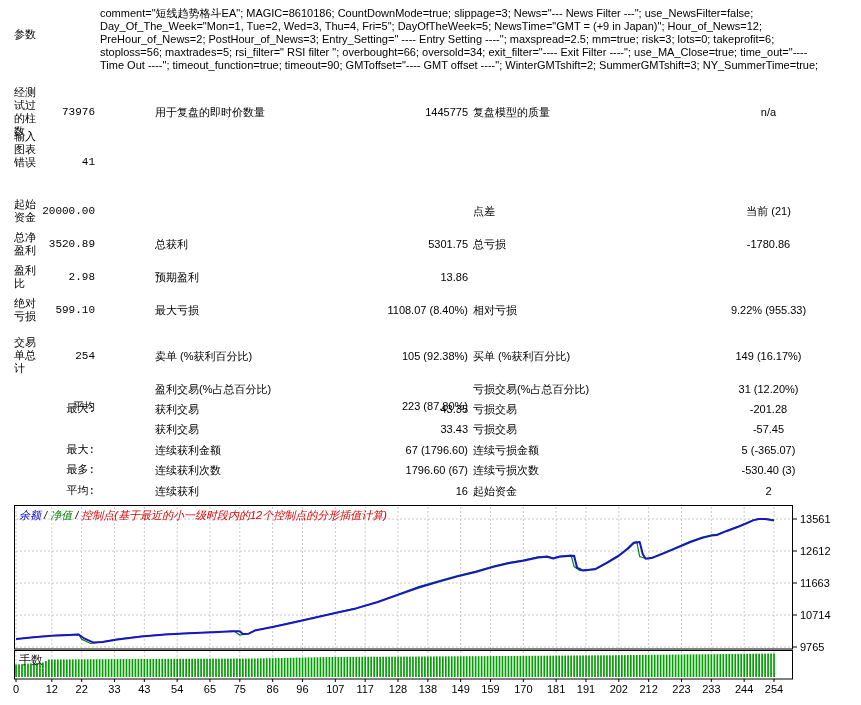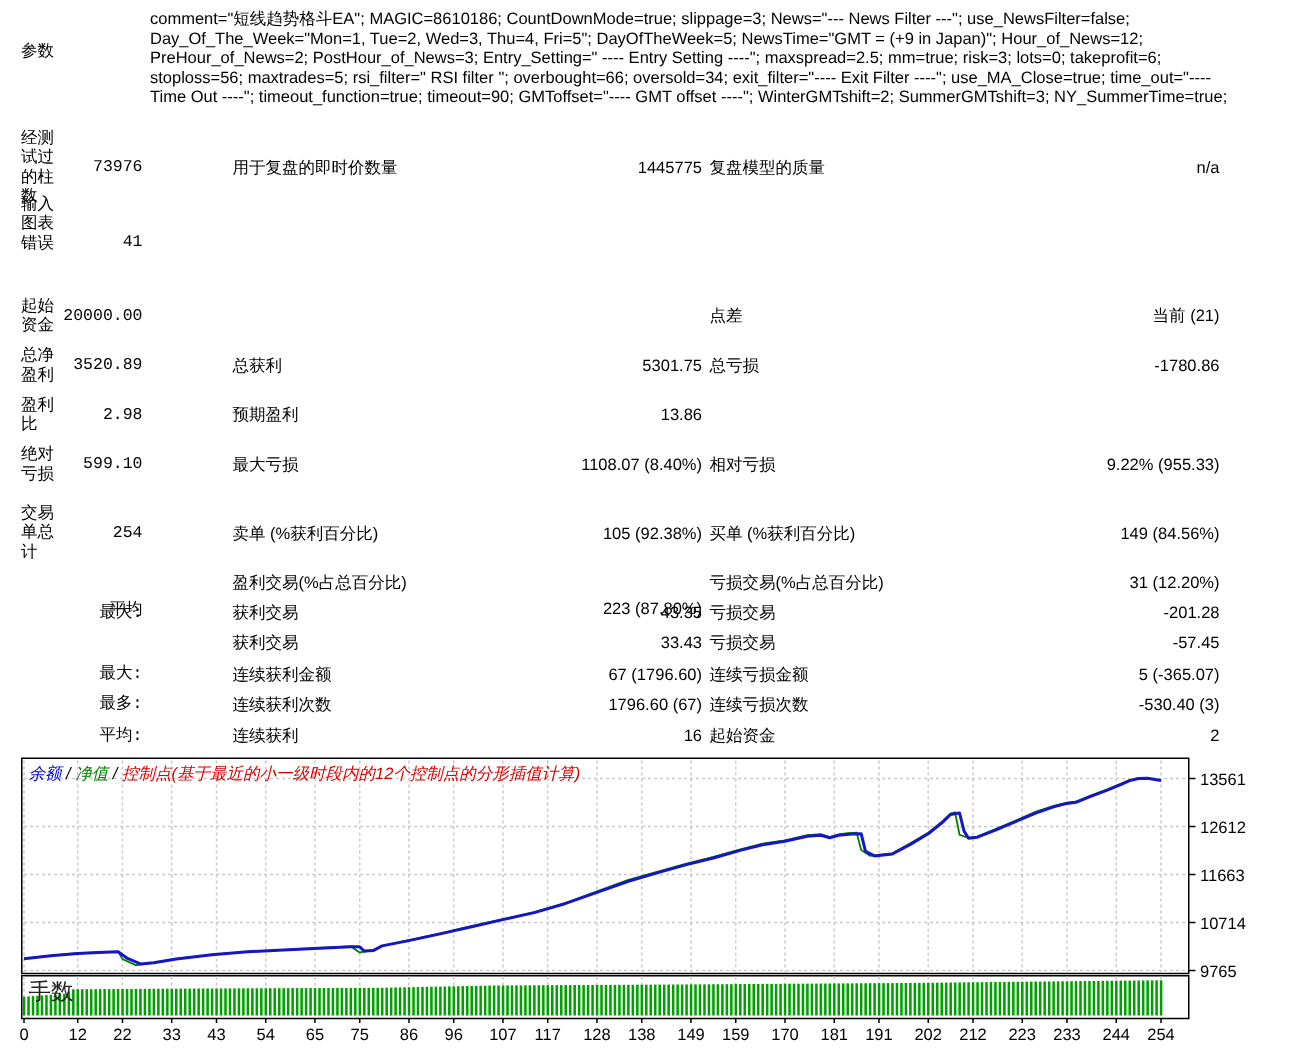--- a/index.html
+++ b/index.html
@@ -4,24 +4,24 @@
 <style>
   html,body{margin:0;padding:0;background:#fff;}
   body{width:861px;height:705px;position:relative;overflow:hidden;
        font-family:"Liberation Sans",sans-serif;color:#000;}
   .cell{position:absolute;font-size:11px;line-height:13px;white-space:nowrap;}
   .c0{left:14px;width:27px;white-space:normal;word-break:break-all;}
   .c1{left:20px;width:75px;text-align:right;font-family:Liberation Mono, monospace;}
   .c2{left:115px;width:240px;margin-left:40px;}
   .c3{left:330px;width:138px;text-align:right;}
   .c4{left:473px;width:240px;}
-  .c5{left:668px;width:145px;text-align:right;}
+  .c5{left:696px;width:145px;text-align:center;}
   .params-line{position:absolute;left:100px;font-size:11px;line-height:13px;white-space:nowrap;}
   #chart-title{position:absolute;left:19px;top:508px;font-size:11px;white-space:nowrap;font-style:italic;}
-  #lots-label{position:absolute;left:19px;top:652px;font-size:15px;color:#222;}
+  #lots-label{position:absolute;left:19px;top:652px;font-size:12px;color:#222;}
   svg{position:absolute;left:0;top:0;}
 </style>
 </head>
 <body>
 
 <div class="cell c0" style="top:28px">参数</div>
 <div class="params-line" style="top:7px">comment="短线趋势格斗EA"; MAGIC=8610186; CountDownMode=true; slippage=3; News="--- News Filter ---"; use_NewsFilter=false;</div>
 <div class="params-line" style="top:20px">Day_Of_The_Week="Mon=1, Tue=2, Wed=3, Thu=4, Fri=5"; DayOfTheWeek=5; NewsTime="GMT = (+9 in Japan)"; Hour_of_News=12;</div>
 <div class="params-line" style="top:33px">PreHour_of_News=2; PostHour_of_News=3; Entry_Setting=" ---- Entry Setting ----"; maxspread=2.5; mm=true; risk=3; lots=0; takeprofit=6;</div>
 <div class="params-line" style="top:46px">stoploss=56; maxtrades=5; rsi_filter=" RSI filter "; overbought=66; oversold=34; exit_filter="---- Exit Filter ----"; use_MA_Close=true; time_out="----</div>
@@ -66,21 +66,21 @@
   <div class="cell c3" style="top:304px">1108.07 (8.40%)</div>
   <div class="cell c4" style="top:304px">相对亏损</div>
   <div class="cell c5" style="top:304px">9.22% (955.33)</div>
 </div>
 <div>
   <div class="cell c0" style="top:336px">交易单总计</div>
   <div class="cell c1" style="top:350px">254</div>
   <div class="cell c2" style="top:350px">卖单 (%获利百分比)</div>
   <div class="cell c3" style="top:350px">105 (92.38%)</div>
   <div class="cell c4" style="top:350px">买单 (%获利百分比)</div>
-  <div class="cell c5" style="top:350px">149 (84.56%)</div>
+  <div class="cell c5" style="top:350px">149 (16.17%)</div>
 </div>
 <div>
   <div class="cell c2" style="top:383px">盈利交易(%占总百分比)</div>
   <div class="cell c3" style="top:400px">223 (87.80%)</div>
   <div class="cell c4" style="top:383px">亏损交易(%占总百分比)</div>
   <div class="cell c5" style="top:383px">31 (12.20%)</div>
 </div>
 <div>
   <div class="cell c1" style="top:403px">最大:</div>
   <div class="cell c2" style="top:403px">获利交易</div>

